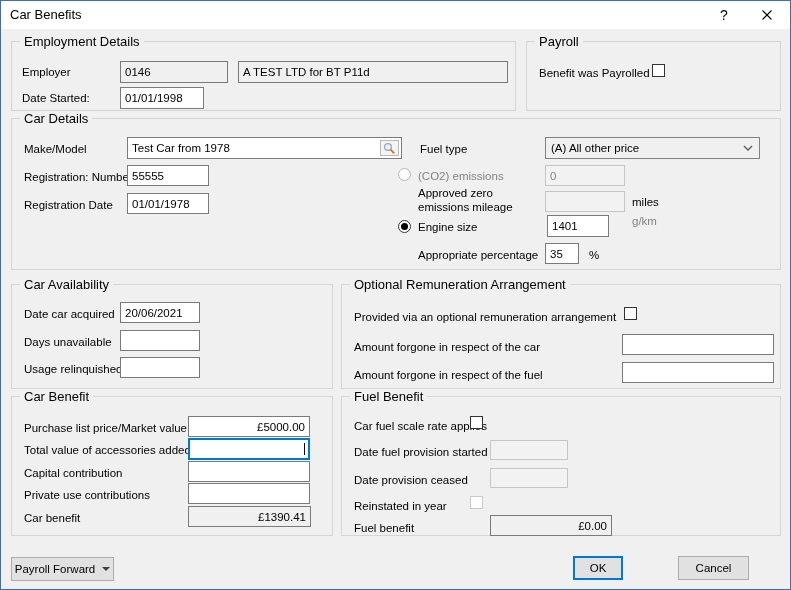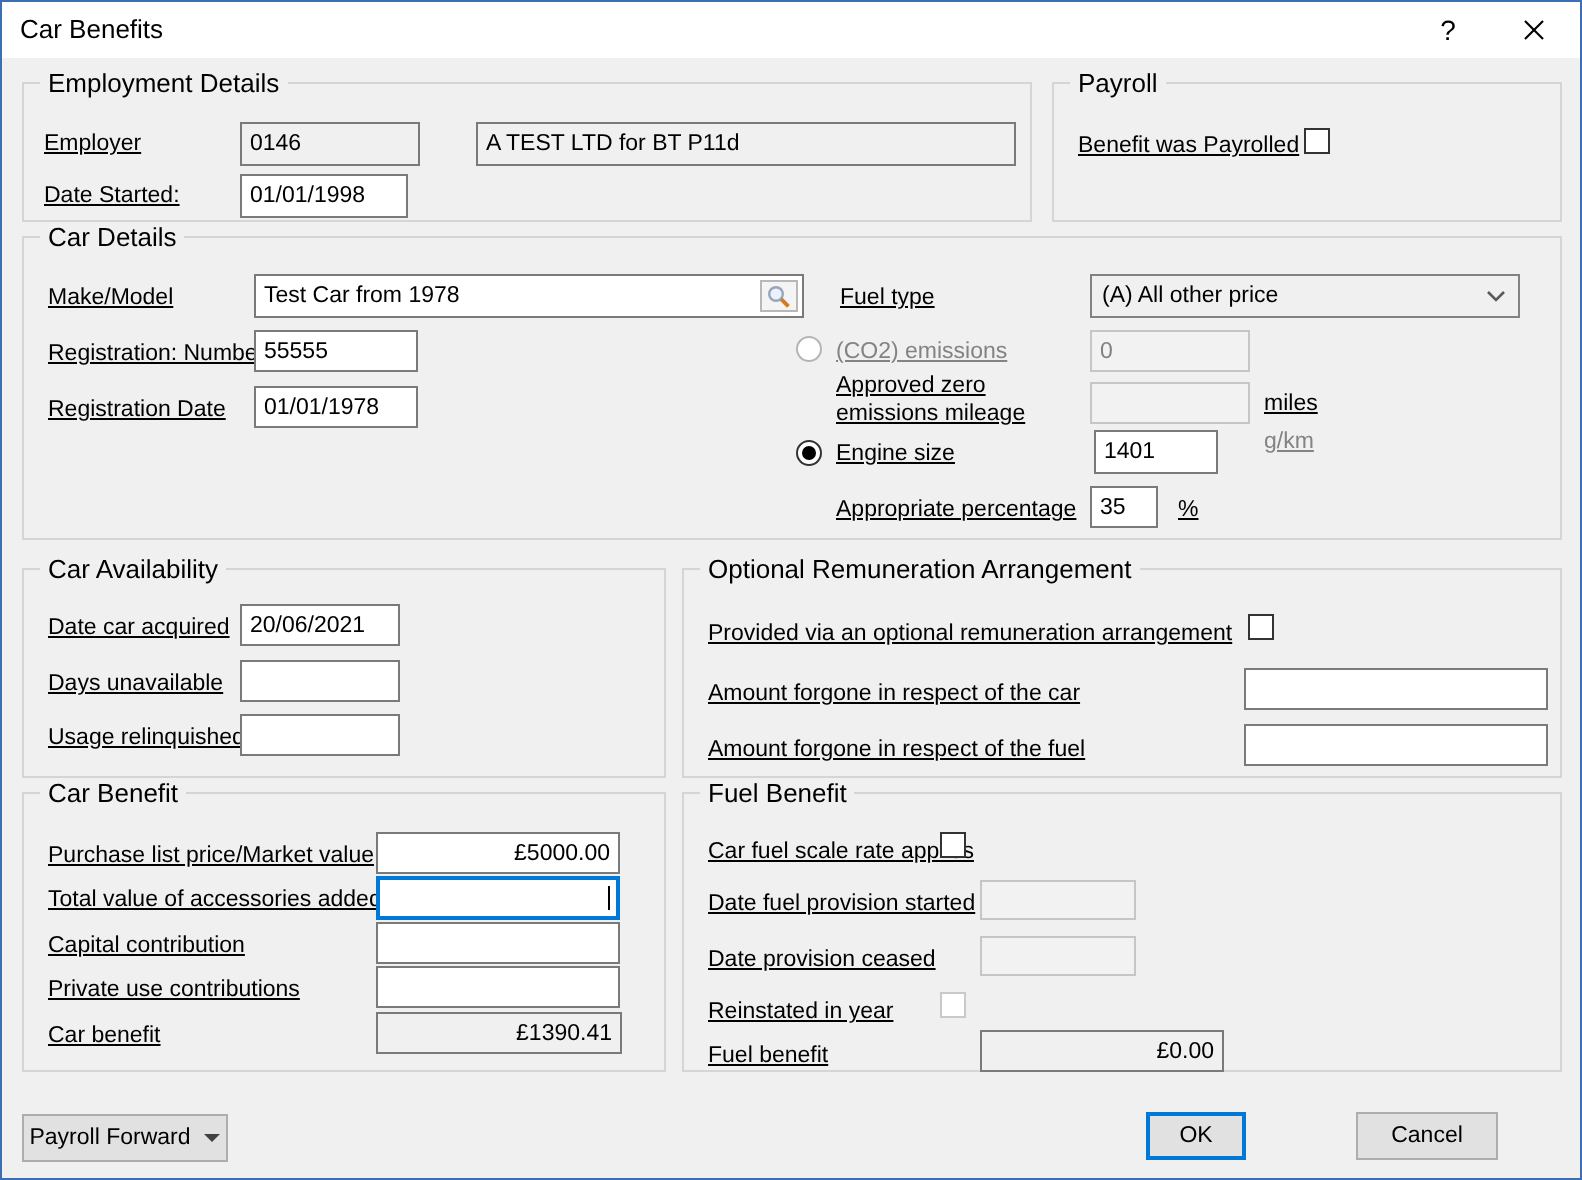--- a/index.html
+++ b/index.html
@@ -8,21 +8,21 @@
     position:relative; width:791px; height:590px;
     background:#f0f0f0; border:1px solid #3c6eb4; overflow:hidden;
   }
   .titlebar { position:absolute; left:0; top:0; right:0; height:28px; background:#ffffff; }
   .title { position:absolute; left:9px; top:0; height:16px; line-height:28px; font-size:13px; color:#000; }
   .cap-btn { position:absolute; top:0; height:28px; display:flex; align-items:center; justify-content:center; font-size:14px; color:#000; }
 
   .grp { position:absolute; border:1px solid #d5d5d5; }
   .grp .cap { position:absolute; top:-8px; left:8px; background:#f0f0f0; padding:0 4px; font-size:13px; color:#000; white-space:nowrap; }
 
-  .lbl { position:absolute; font-size:11.5px; color:#000; white-space:nowrap; line-height:14px;text-decoration:underline; }
+  .lbl { position:absolute; font-size:11.5px; color:#000; white-space:nowrap; line-height:14px; }
   .lbl.dim { color:#838383; }
 
   .txt {
     position:absolute; border:1px solid #7a7a7a; background:#fff;
     font-family:"Liberation Sans",sans-serif; font-size:11.5px; color:#000; padding:0 4px;
   }
   div.txt { display:flex; align-items:center; }
   div.txt.right { justify-content:flex-end; }
   input.txt { outline:none; }
   input.txt.right { text-align:right; }
@@ -71,21 +71,21 @@
       <svg width="12" height="12" viewBox="0 0 12 12">
         <line x1="1.5" y1="1.5" x2="10.5" y2="10.5" stroke="#000" stroke-width="1.1"></line>
         <line x1="10.5" y1="1.5" x2="1.5" y2="10.5" stroke="#000" stroke-width="1.1"></line>
       </svg>
     </div>
   </div>
 
   <div class="grp" style="left:10px; top:40px; width:505px; height:70px;">
     <span class="cap">Employment Details</span>
     <span class="lbl" style="left:10px; top:23px;">Employer</span>
-    <input class="txt ro" style="left: 108px; top: 19px; width: 90px; height: 22px;" readonly="" value="0146">
+    <input class="txt ro" style="left: 108px; top: 19px; width: 108px; height: 22px;" readonly="" value="0146">
     <input class="txt ro" style="left: 226px; top: 19px; width: 270px; height: 22px;" readonly="" value="A TEST LTD for BT P11d">
     <span class="lbl" style="left:10px; top:49px;">Date Started:</span>
     <input class="txt" style="left: 108px; top: 45px; width: 84px; height: 22px;" value="01/01/1998">
   </div>
 
   <div class="grp" style="left:525px; top:40px; width:255px; height:70px;">
     <span class="cap">Payroll</span>
     <span class="lbl" style="left:12px; top:24px;">Benefit was Payrolled</span>
     <div class="chk" style="left:125px; top:22px;"></div>
   </div>

